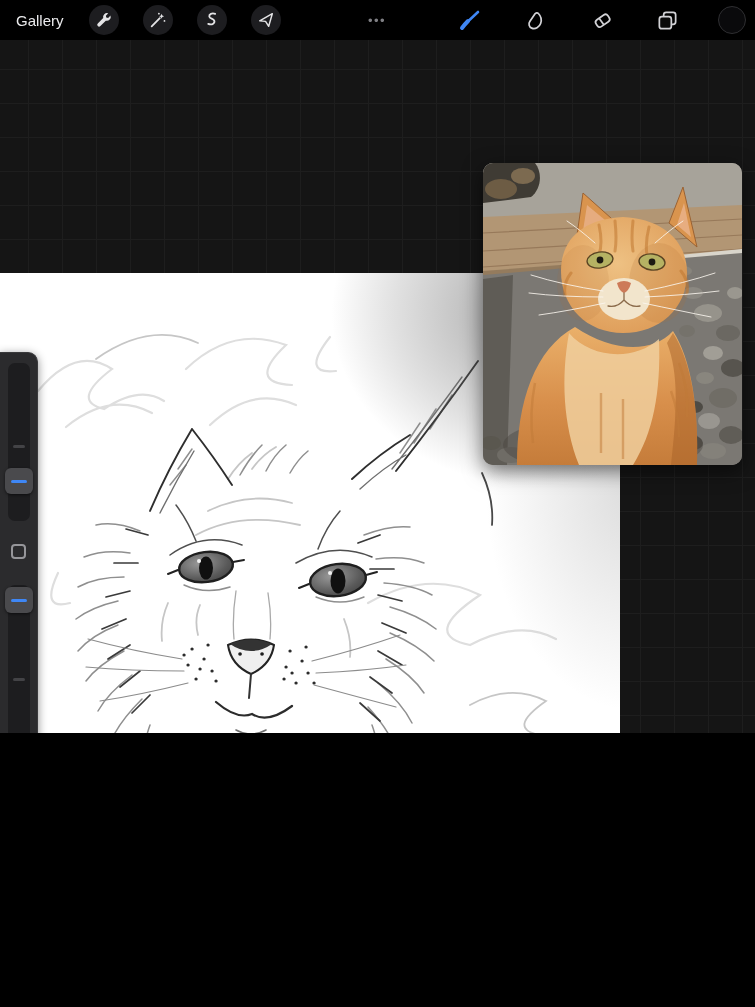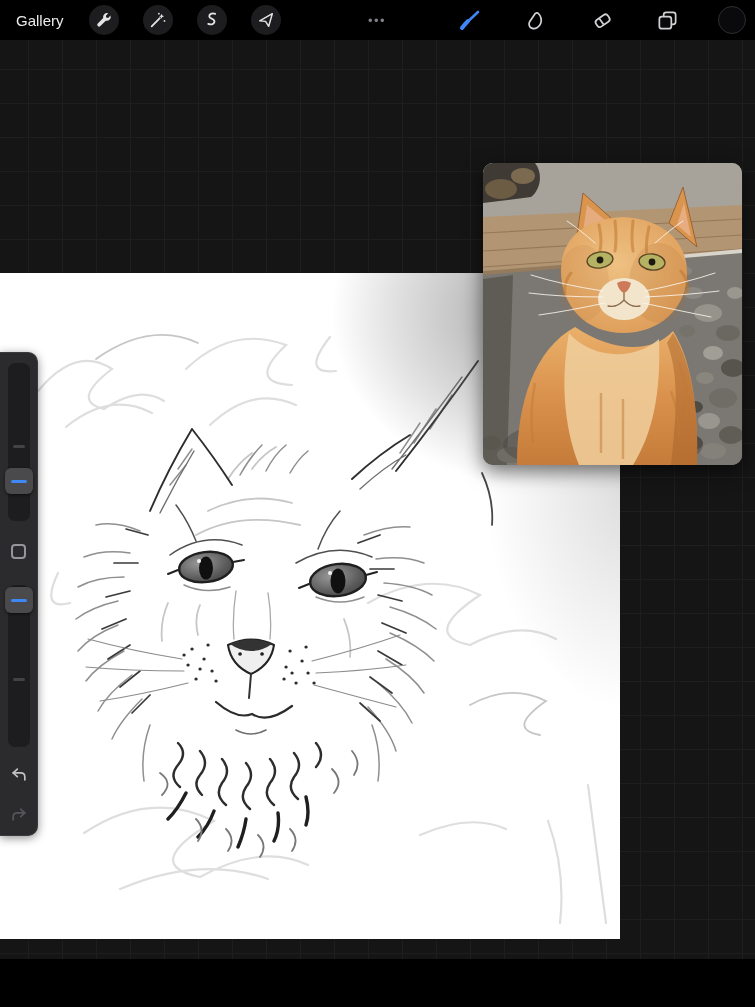--- a/index.html
+++ b/index.html
@@ -1,17 +1,17 @@
 <!DOCTYPE html>
 <html><head>
 <meta charset="utf-8">
 <style>
   * { margin:0; padding:0; box-sizing:border-box; }
   body { background:#000; font-family:"Liberation Sans", sans-serif; }
-  .stage { position:relative; width:755px; height:959px; overflow:hidden; background:#151515; }
+  .stage { position:relative; width:755px; height:733px; overflow:hidden; background:#151515; }
 
   
   .workspace { position:absolute; left:0; top:40px; right:0; bottom:0; background-color:#151515;
     background-image:linear-gradient(to right,#1e1e1e 1px,transparent 1px),linear-gradient(to bottom,#1e1e1e 1px,transparent 1px);
     background-size:34px 34px; background-position:-6px -5px; z-index:0; }
 
   
   .canvas { position:absolute; left:0; top:273px; width:620px; height:666px; background:#ffffff; z-index:1; }
   .canvas svg { position:absolute; inset:0; }
   .canvas-shade { position:absolute; inset:0; pointer-events:none;

